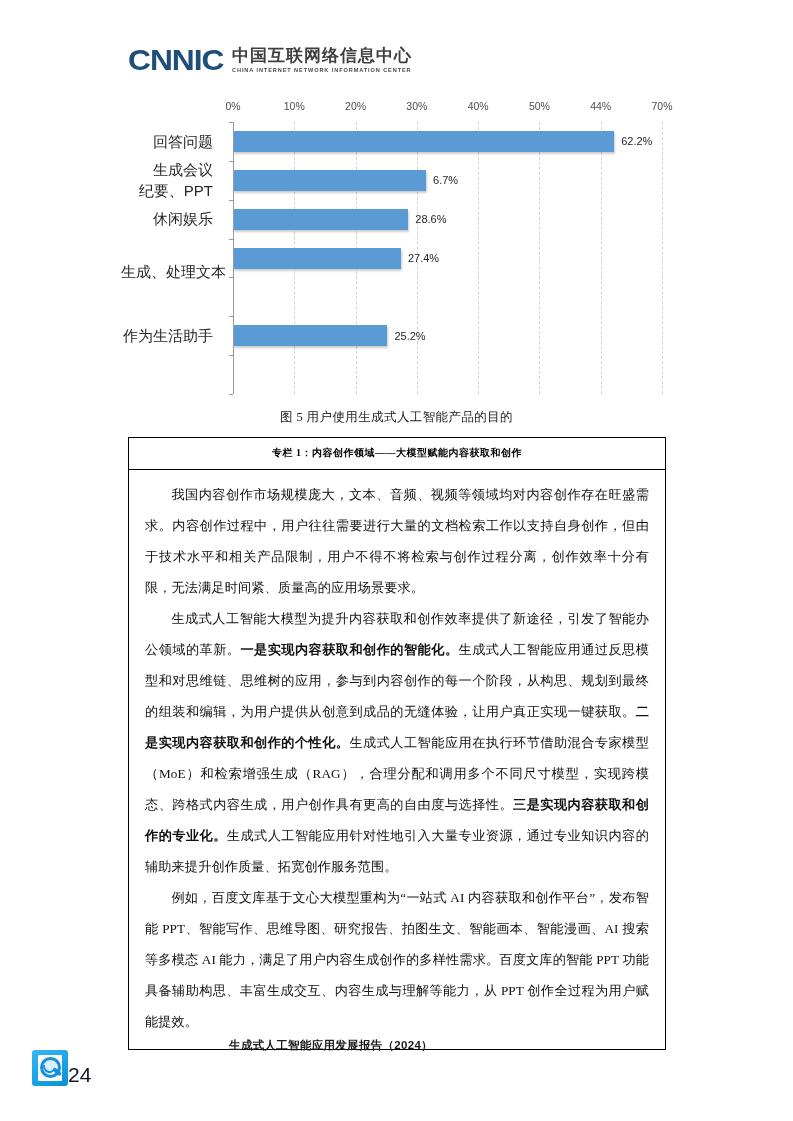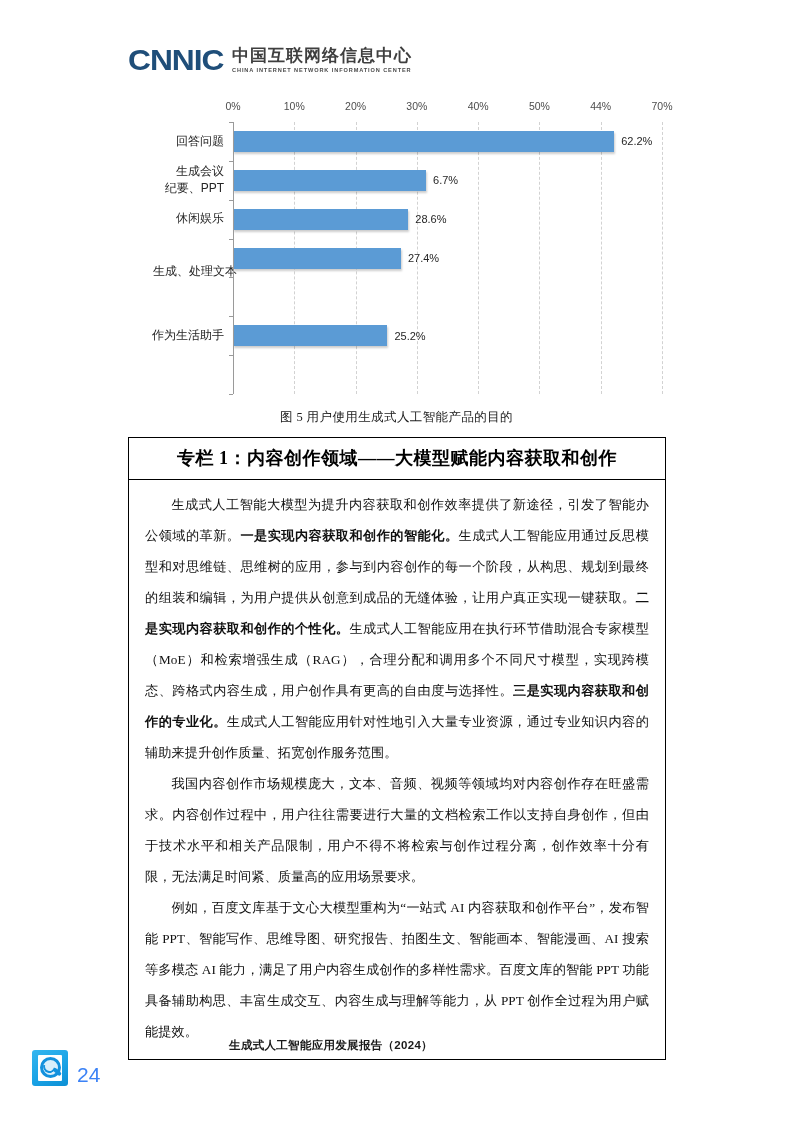--- a/index.html
+++ b/index.html
@@ -114,23 +114,23 @@
     position: absolute;
     left: 0;
     width: 534px;
     display: flex;
     align-items: center;
   }
   .cat-label {
     position: absolute;
     right: 100%;
     width: 130px;
-    padding-right: 9px;
+    padding-right: 20px;
     text-align: right;
-    font-size: 12px;
+    font-size: 15px;
     color: #262626;
     line-height: 1.45;
     font-family: "Liberation Sans", sans-serif;
   }
   .bar {
     position: absolute;
     height: 100%;
     background: #5b9bd5;
     box-shadow: 1px 2px 2px rgba(0,0,0,0.20);
     z-index: 2;
@@ -163,21 +163,21 @@
     top: 437px;
     width: 538px;
     border: 1.4px solid #000;
     box-sizing: border-box;
   }
   .feature-title {
     border-bottom: 1.4px solid #000;
     text-align: center;
     font-family: "Liberation Serif", serif;
     font-weight: 700;
-    font-size: 18px;
+    font-size: 10px;
     letter-spacing: 0.5px;
     padding: 8px 0 9px 0;
     color: #000;
   }
   .feature-body {
     padding: 9px 16px 12px 16px;
   }
   .feature-body p {
     margin: 0;
     font-family: "Liberation Serif", serif;
@@ -257,22 +257,21 @@
     height: 9px;
     border-radius: 50%;
     border: 2.4px solid #1391dd;
     border-right-color: transparent;
     border-top-color: transparent;
     transform: rotate(-30deg);
   }
   .page-num {
     font-family: "Liberation Sans", sans-serif;
     font-size: 21px;
-    color: #3b82f6;
-    margin-left: 9px;
+    color: #0f172a;
     line-height: 1;
     padding-bottom: 1px;
   }
 </style>
 </head>
 <body>
 
 <div class="header">
   <div class="logo-mark">CNNIC</div>
   <div class="logo-text-block">
@@ -335,22 +334,22 @@
       <div class="tickmark" style="left: 97px; top: 233.143px;"></div>
       <div class="tickmark" style="left: 97px; top: 272px;"></div>
     </div>
 </div>
 
 <div class="fig-caption">图 5 用户使用生成式人工智能产品的目的</div>
 
 <div class="feature-box">
   <div class="feature-title">专栏 1：内容创作领域——大模型赋能内容获取和创作</div>
   <div class="feature-body">
+      <p><span>我国内容创作市场规模庞大，文本、音频、视频等领域均对内容创作存在旺盛需求。内容创作过程中，用户往往需要进行大量的文档检索工作以支持自身创作，但由于技术水平和相关产品限制，用户不得不将检索与创作过程分离，创作效率十分有限，无法满足时间紧、质量高的应用场景要求。</span></p>
       <p><span>生成式人工智能大模型为提升内容获取和创作效率提供了新途径，引发了智能办公领域的革新。</span><b>一是实现内容获取和创作的智能化。</b><span>生成式人工智能应用通过反思模型和对思维链、思维树的应用，参与到内容创作的每一个阶段，从构思、规划到最终的组装和编辑，为用户提供从创意到成品的无缝体验，让用户真正实现一键获取。</span><b>二是实现内容获取和创作的个性化。</b><span>生成式人工智能应用在执行环节借助混合专家模型（MoE）和检索增强生成（RAG），合理分配和调用多个不同尺寸模型，实现跨模态、跨格式内容生成，用户创作具有更高的自由度与选择性。</span><b>三是实现内容获取和创作的专业化。</b><span>生成式人工智能应用针对性地引入大量专业资源，通过专业知识内容的辅助来提升创作质量、拓宽创作服务范围。</span></p>
-      <p><span>我国内容创作市场规模庞大，文本、音频、视频等领域均对内容创作存在旺盛需求。内容创作过程中，用户往往需要进行大量的文档检索工作以支持自身创作，但由于技术水平和相关产品限制，用户不得不将检索与创作过程分离，创作效率十分有限，无法满足时间紧、质量高的应用场景要求。</span></p>
       <p><span>例如，百度文库基于文心大模型重构为“一站式 AI 内容获取和创作平台”，发布智能 PPT、智能写作、思维导图、研究报告、拍图生文、智能画本、智能漫画、AI 搜索等多模态 AI 能力，满足了用户内容生成创作的多样性需求。百度文库的智能 PPT 功能具备辅助构思、丰富生成交互、内容生成与理解等能力，从 PPT 创作全过程为用户赋能提效。</span></p>
     </div>
 </div>
 
 <div class="footer-title">生成式人工智能应用发展报告（2024）</div>
 <div class="page-badge">
   <div class="badge-icon">
     <div class="inner-page"></div>
     <div class="glass-ring"></div>
     <div class="swoosh"></div>

